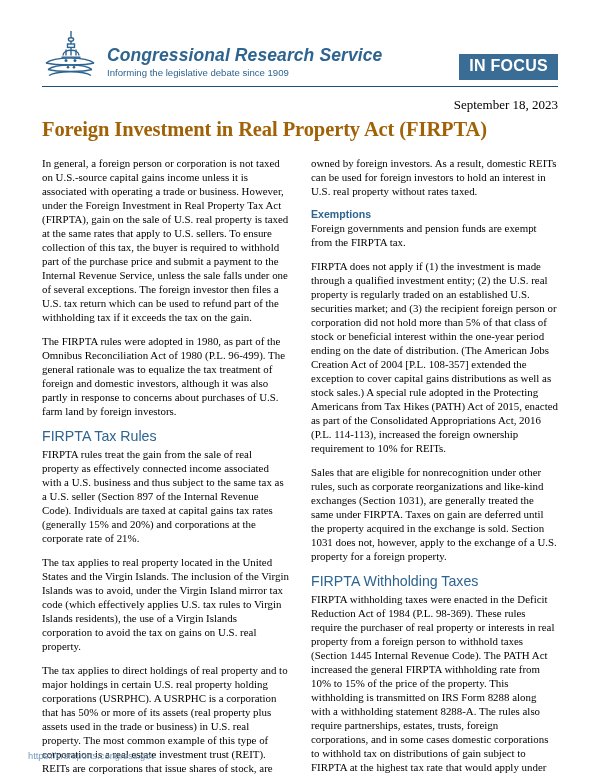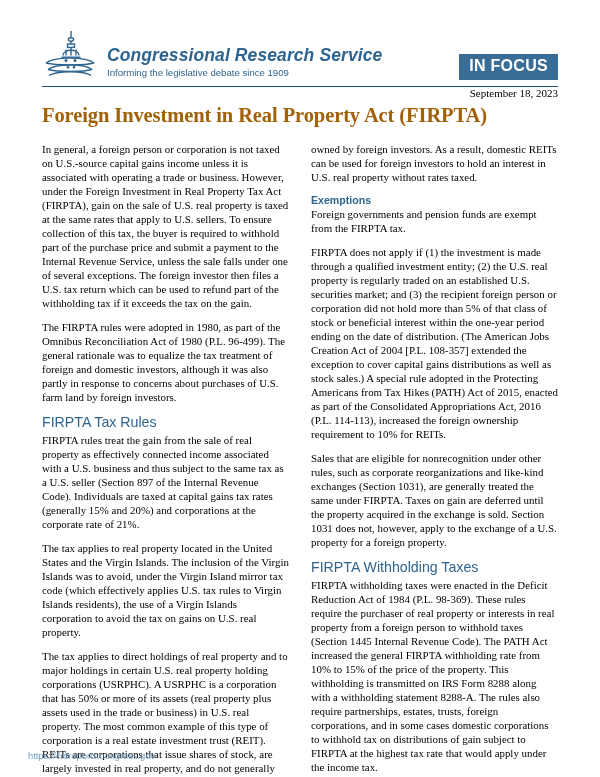--- a/index.html
+++ b/index.html
@@ -74,21 +74,22 @@
     white-space: nowrap;
   }
   .rule {
     border-top: 1.6px solid #1f4e79;
     margin-top: 6px;
   }
 
   
   .doc-date {
     text-align: right;
-    font-size: 11px;
+    font-size: 13px;
+    margin-top: 10px;
     color: #000000;
   }
   .doc-title {
     font-family: "Liberation Serif", serif;
     font-weight: bold;
     font-size: 20.5px;
     line-height: 1.15;
     margin: 5px 0 0 0;
     color: #a16207;
     letter-spacing: -0.1px;

